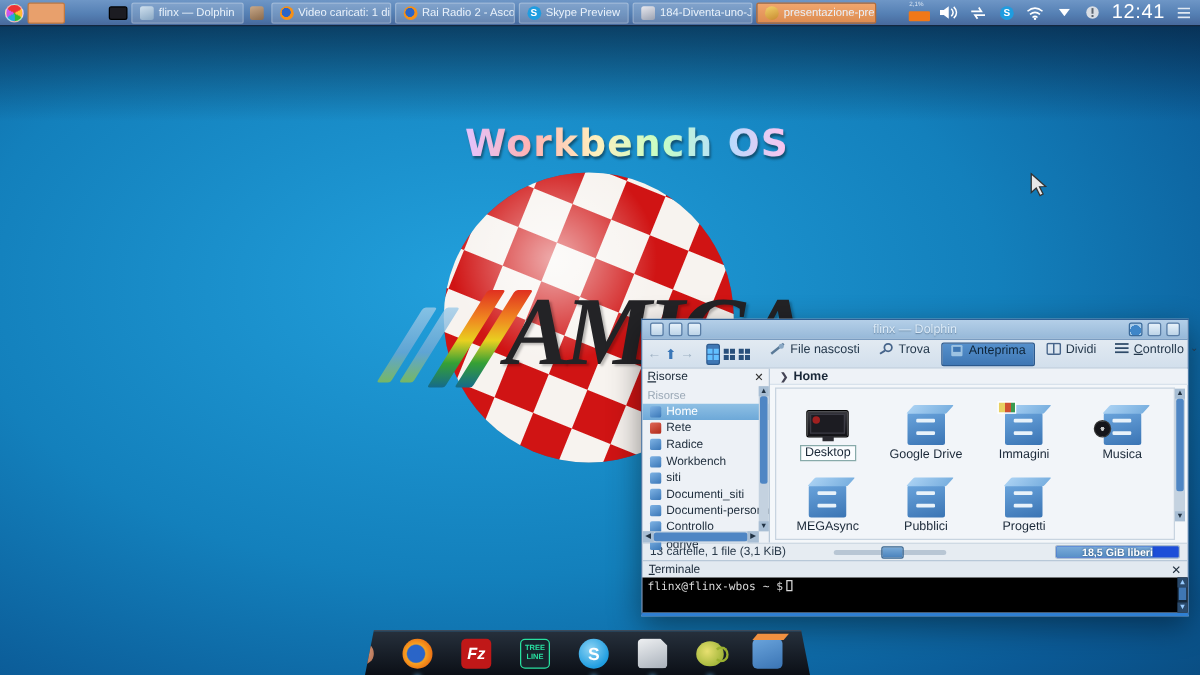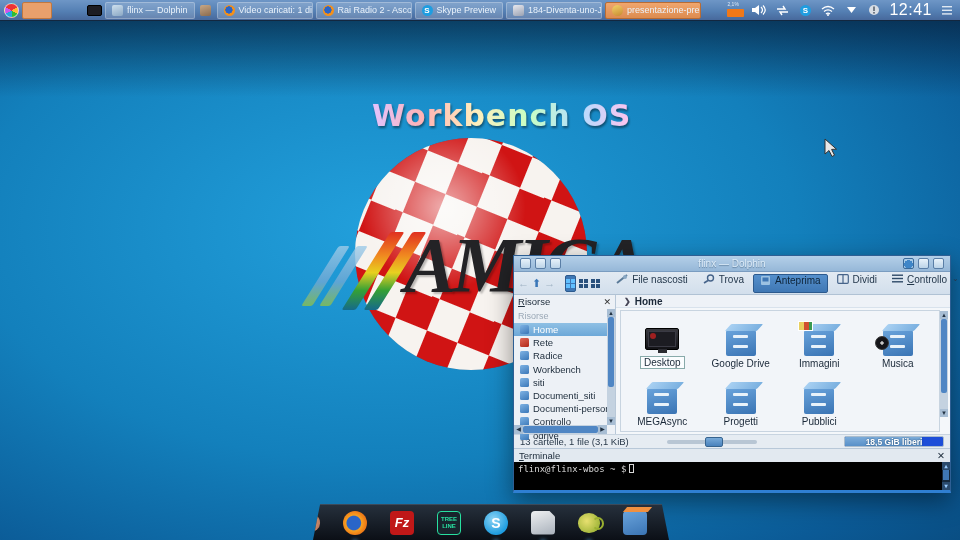--- a/index.html
+++ b/index.html
@@ -160,21 +160,21 @@
 
   #term-head { height:14px; display:flex; justify-content:space-between; align-items:center;
     padding:0 5px; background:#e2e9f0; border-top:1px solid #b8c8d8; font-size:9.5px; }
   #terminal { height:28px; background:#000; position:relative;
     font-family:"DejaVu Sans Mono", monospace; font-size:9px; color:#d8d8d8; padding:2px 4px; }
   #term-cursor { display:inline-block; width:5px; height:9px; border:1px solid #d8d8d8; vertical-align:-1px; margin-left:3px; }
   #term-vscroll { position:absolute; right:0; top:0; bottom:0; width:8px; background:#16293c; }
   #term-vscroll .thumb { position:absolute; top:8px; left:1px; width:6px; height:10px; background:#3f77b4; }
 
   
-  #dock { position:absolute; left:313px; bottom:0; width:356px; height:36px; z-index:45;
+  #dock { position:absolute; left:292px; bottom:0; width:356px; height:36px; z-index:45;
     background:linear-gradient(180deg,#26303c,#0b0f16);
     clip-path:polygon(2% 0,98% 0,100% 100%,0 100%);
     border-top:1px solid #3c4a5a; display:flex; align-items:center; justify-content:center; gap:23px; padding:0 10px; }
   .dock-item { position:relative; width:26px; height:26px; display:flex; align-items:center; justify-content:center; }
   .dock-dot { position:absolute; bottom:-7px; left:50%; transform:translateX(-50%);
     width:5px; height:3px; border-radius:50%; background:#6cc4ff; box-shadow:0 0 4px #6cc4ff; }
   .di { width:24px; height:24px; border-radius:4px; }
   .di-tools { background:linear-gradient(160deg,#cfd4da,#858e98); position:relative; }
   .di-tools::before { content:""; position:absolute; inset:6px; border-radius:50%; border:3px solid #5a636e; }
   .di-brain { border-radius:50% 50% 45% 45%; background:radial-gradient(circle at 40% 40%, #e8b49a, #b06a4a); width:22px; height:19px; }
@@ -449,25 +449,25 @@
               <span class="accent vinyl"></span>
             </span>
           <span class="file-label">Musica</span>
         </div>
         <div class="file">
           <span class="cab"></span>
           <span class="file-label">MEGAsync</span>
         </div>
         <div class="file">
           <span class="cab"></span>
-          <span class="file-label">Progetti</span>
+          <span class="file-label">Pubblici</span>
         </div>
         <div class="file">
           <span class="cab"></span>
-          <span class="file-label">Pubblici</span>
+          <span class="file-label">Progetti</span>
         </div>
       </div>
       <div id="files-vscroll">
         <span class="scroll-arrow" style="top:0">▲</span>
         <span class="thumb"></span>
         <span class="scroll-arrow" style="bottom:0">▼</span>
       </div>
     </div>
   </div>
 

